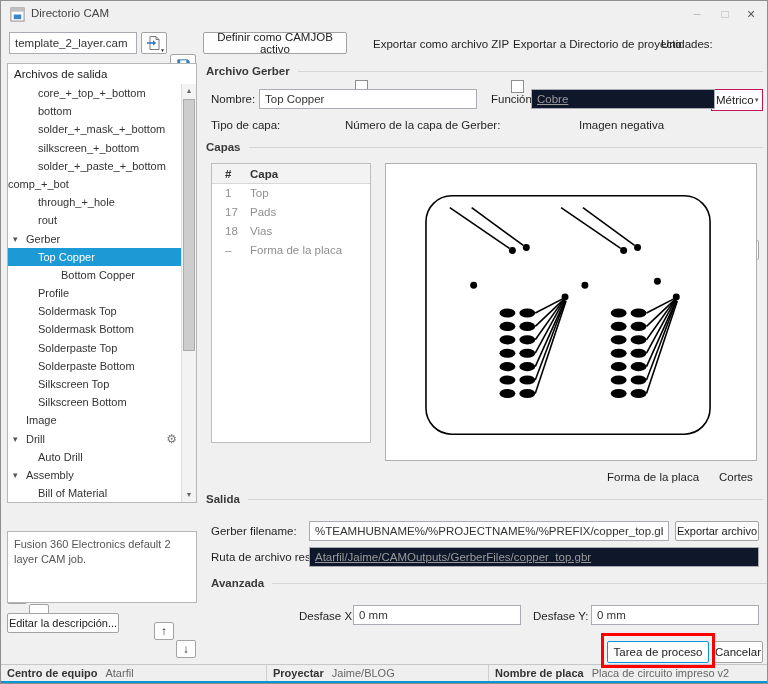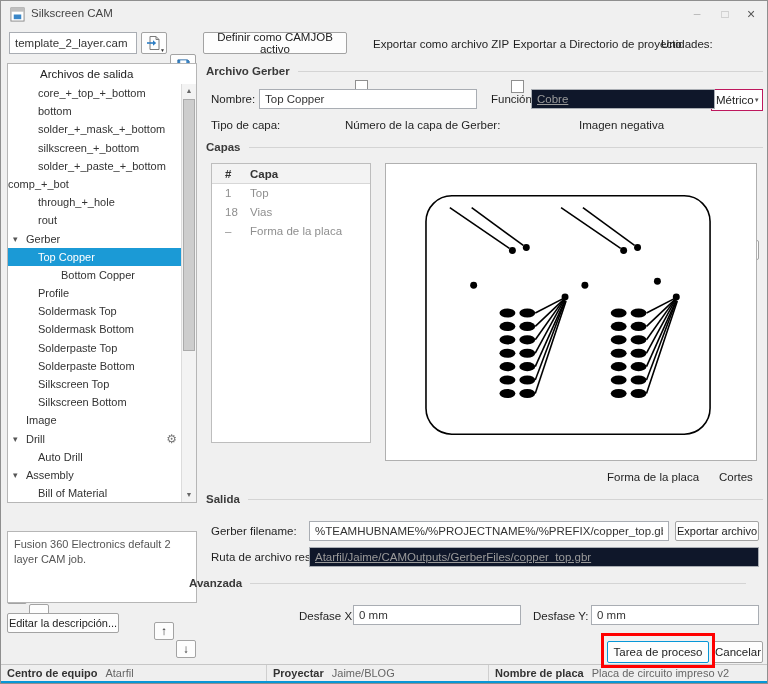--- a/index.html
+++ b/index.html
@@ -23,21 +23,21 @@
   .checkbox{display:inline-block; width:13px; height:13px; border:1px solid #8f8f8f; background:#fff; position:relative; vertical-align:middle;}
   .checkbox .mark{position:absolute; left:0px; top:-3px; font-size:13px; font-weight:bold; color:#33607f;}
   .select{border:1px solid #be185d; background:#fff; display:flex; align-items:center; padding:0 4px; position:relative;}
   .select .select-arrow{margin-left:auto; font-size:6px; color:#555;}
   .label{position:absolute; white-space:nowrap; color:#1f1f1f;}
   .sec-head{position:absolute; display:flex; align-items:center; gap:8px;}
   .sec-head .t{font-weight:bold; color:#3a3a3a; white-space:nowrap;}
   .sec-head .rule{flex:1; height:1px; background:#d4d4d4;}
   
   .side-panel{position:absolute; left:6px; top:62px; width:190px; height:440px; background:#fff; border:1px solid #b6b6b6; overflow:hidden;}
-  .side-header{height:20px; line-height:20px; padding-left:6px; font-size:11.5px; color:#222; background:#fff;margin-left:26px;}
+  .side-header{height:20px; line-height:20px; padding-left:6px; font-size:11.5px; color:#222; background:#fff;}
   .tree{position:absolute; left:0; top:20px; right:15px; bottom:0;}
   .tree-item{height:18.2px; line-height:18.2px; font-size:11px; color:#333; display:flex; align-items:center; position:relative; white-space:nowrap; overflow:hidden;}
   .tree-item .tw{position:absolute; left:5px; top:0; font-size:9px; color:#555;}
   .tree-item.selected{background:var(--selection); color:#fff;}
   .tree-item .gear{margin-left:auto; margin-right:4px; color:#777; font-size:12px;}
   .tree-scrollbar{position:absolute; right:0; top:20px; bottom:0; width:15px; background:#f3f3f3; border-left:1px solid #dcdcdc;}
   .sb-arrow{position:absolute; left:0; width:14px; height:14px; text-align:center; font-size:7px; color:#666; line-height:14px;}
   .sb-thumb{position:absolute; left:1px; top:15px; width:12px; height:252px; background:#cdcdcd; border:1px solid #ababab;}
   .desc-box{position:absolute; left:6px; top:530px; width:190px; height:72px; background:#fff; border:1px solid #b6b6b6; padding:5px 6px; font-size:11px; color:#555; line-height:1.4;}
   
@@ -66,21 +66,21 @@
 
 <div class="stage">
 
   
   <div class="titlebar">
     <svg class="abs" style="left:9px; top:6px;" width="15" height="15" viewBox="0 0 16 16">
       <rect x="1" y="1" width="14" height="14" fill="#fff" stroke="#8a8a8a"></rect>
       <rect x="1" y="1" width="14" height="4" fill="#bfbfbf"></rect>
       <rect x="4" y="8" width="8" height="5" fill="#3b87c8"></rect>
     </svg>
-    <span class="title-text">Silkscreen CAM</span>
+    <span class="title-text">Directorio CAM</span>
     <span class="win-btn dim" style="right:56px;">–</span>
     <span class="win-btn dim" style="right:28px;">□</span>
     <span class="win-btn" style="right:2px; font-size:14px;">×</span>
   </div>
 
   
   <input class="tb-input abs" style="left: 8px; top: 31px; width: 128px;" value="template_2_layer.cam">
   <div class="icon-btn abs" style="left:140px; top:31px; width:26px; height:22px;">
     <svg width="16" height="16" viewBox="0 0 16 16">
       <path d="M4 1.5h6l3 3v10H4z" fill="#fff" stroke="#7a7a7a"></path>
@@ -242,20 +242,24 @@
   </div>
   <div class="ltable">
     <div class="thead">
       <span class="c-num">#</span>
       <span class="c-name">Capa</span>
     </div>
     <div>
         <div class="trow">
           <span class="c-num">1</span>
           <span class="c-name">Top</span>
+        </div>
+        <div class="trow">
+          <span class="c-num">17</span>
+          <span class="c-name">Pads</span>
         </div>
         <div class="trow">
           <span class="c-num">18</span>
           <span class="c-name">Vias</span>
         </div>
         <div class="trow">
           <span class="c-num">–</span>
           <span class="c-name">Forma de la placa</span>
         </div>
       </div>
@@ -314,21 +318,21 @@
     <span class="t">Salida</span>
       <span class="rule"></span>
   </div>
   <span class="label" style="left:210px; top:524px;">Gerber filename:</span>
   <input class="txt-input abs" style="left: 308px; top: 520px; width: 360px;" value="%TEAMHUBNAME%/%PROJECTNAME%/%PREFIX/copper_top.gbr">
   <div class="btn abs" style="left:674px; top:520px; width:84px; height:20px; font-size:11px;">Exportar archivo</div>
   <span class="label" style="left:210px; top:550px;">Ruta de archivo resuelta:</span>
   <input class="txt-input dim abs" style="left: 308px; top: 546px; width: 450px;" value="Atarfil/Jaime/CAMOutputs/GerberFiles/copper_top.gbr">
 
   
-  <div class="sec-head" style="left:188px; top:576px; width:557px;">
+  <div class="sec-head" style="left:210px; top:576px; width:557px;">
     <span class="t">Avanzada</span>
       <span class="rule"></span>
   </div>
   
   
   
   <span class="label" style="left:298px; top:609px;">Desfase X:</span>
   <input class="txt-input abs" style="left: 352px; top: 604px; width: 168px;" value="0 mm">
   <span class="label" style="left:532px; top:609px;">Desfase Y:</span>
   <input class="txt-input abs" style="left: 590px; top: 604px; width: 168px;" value="0 mm">

